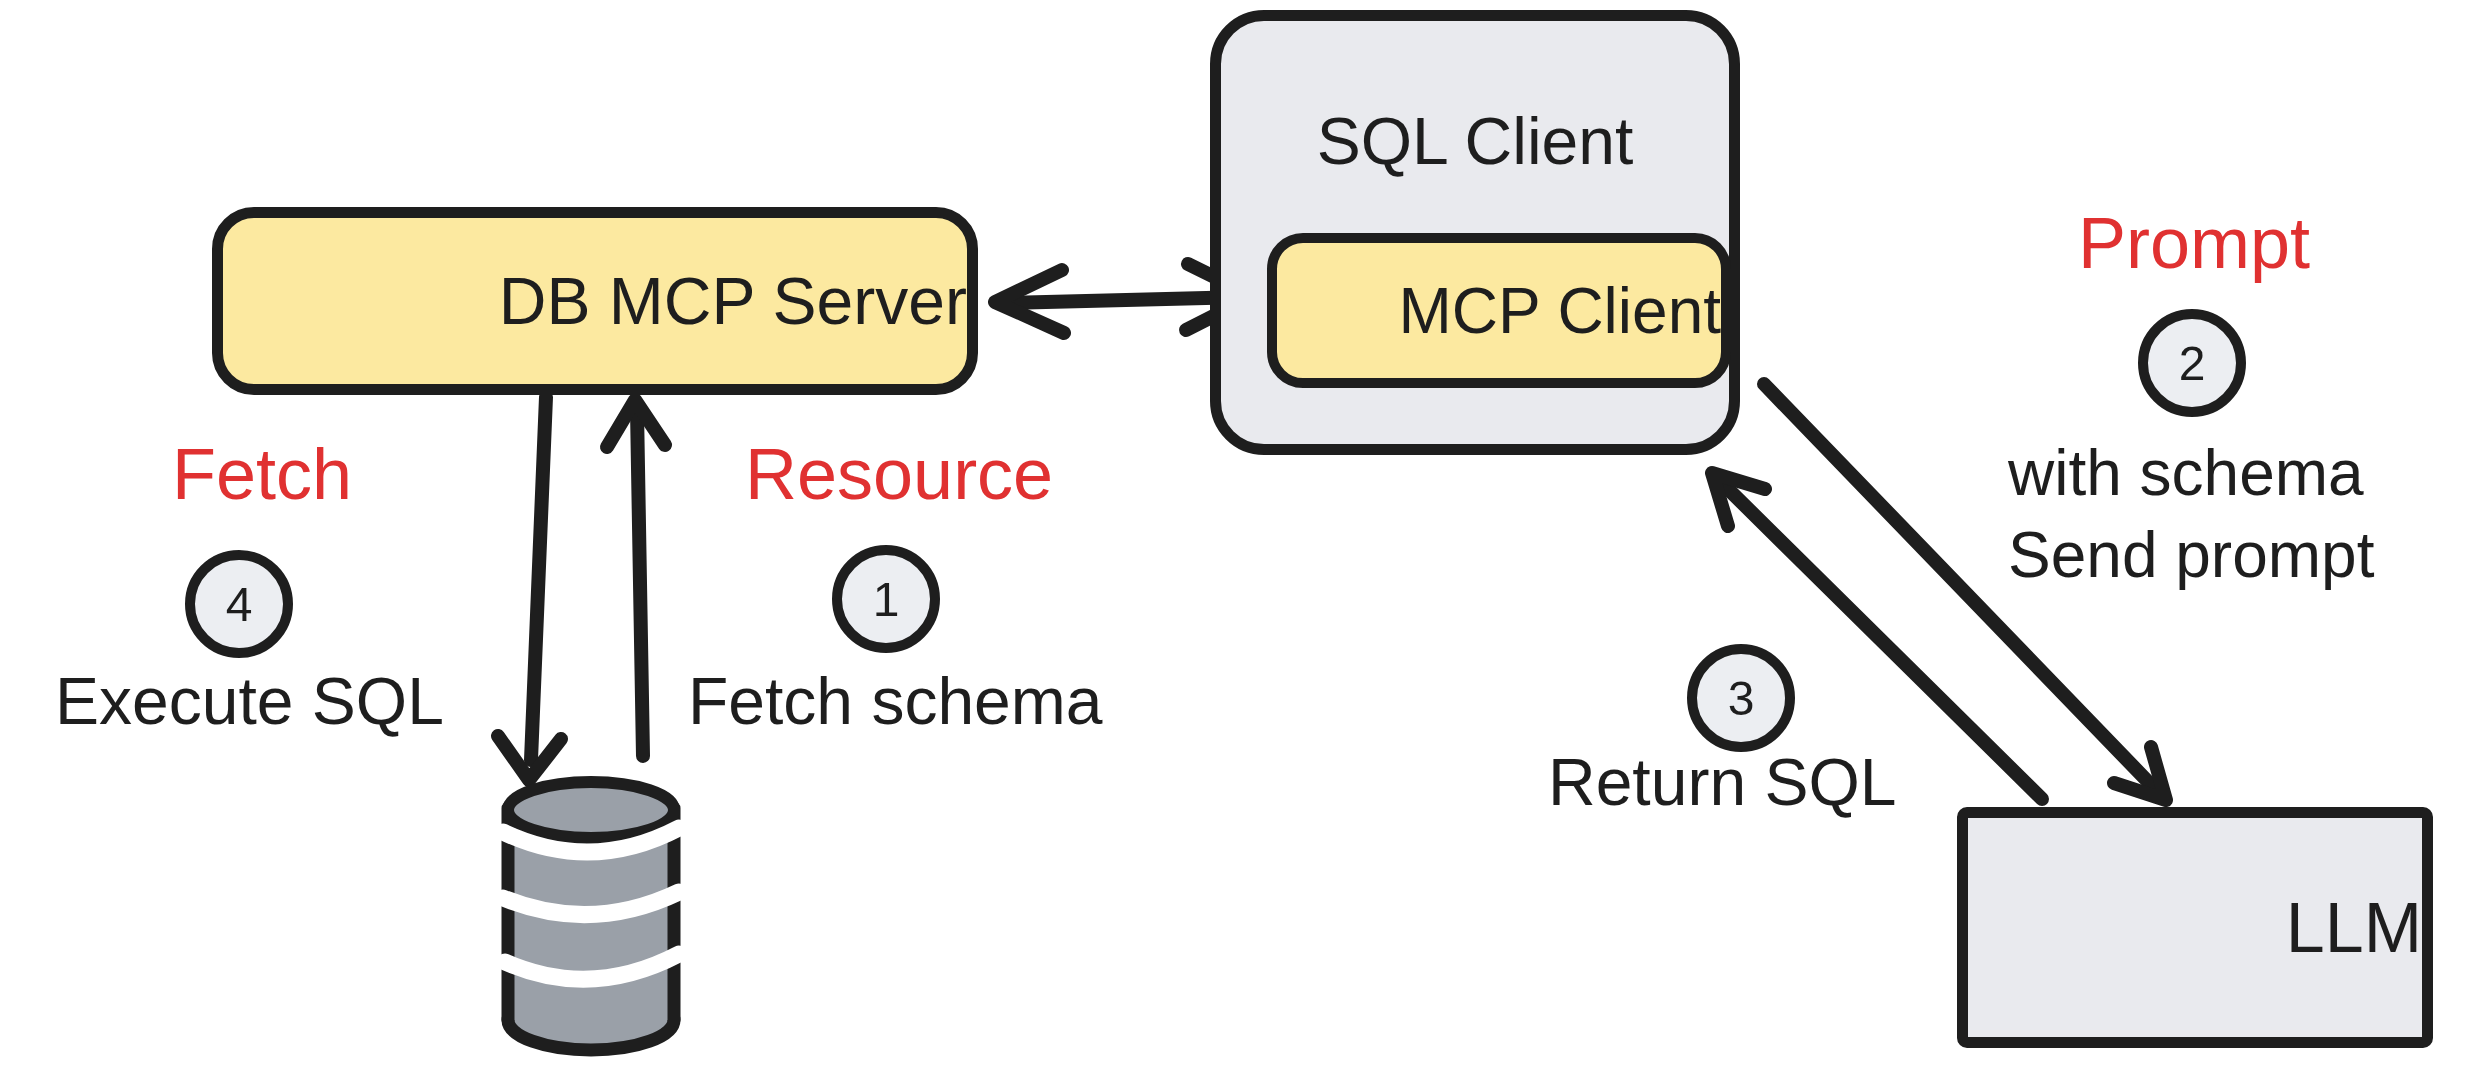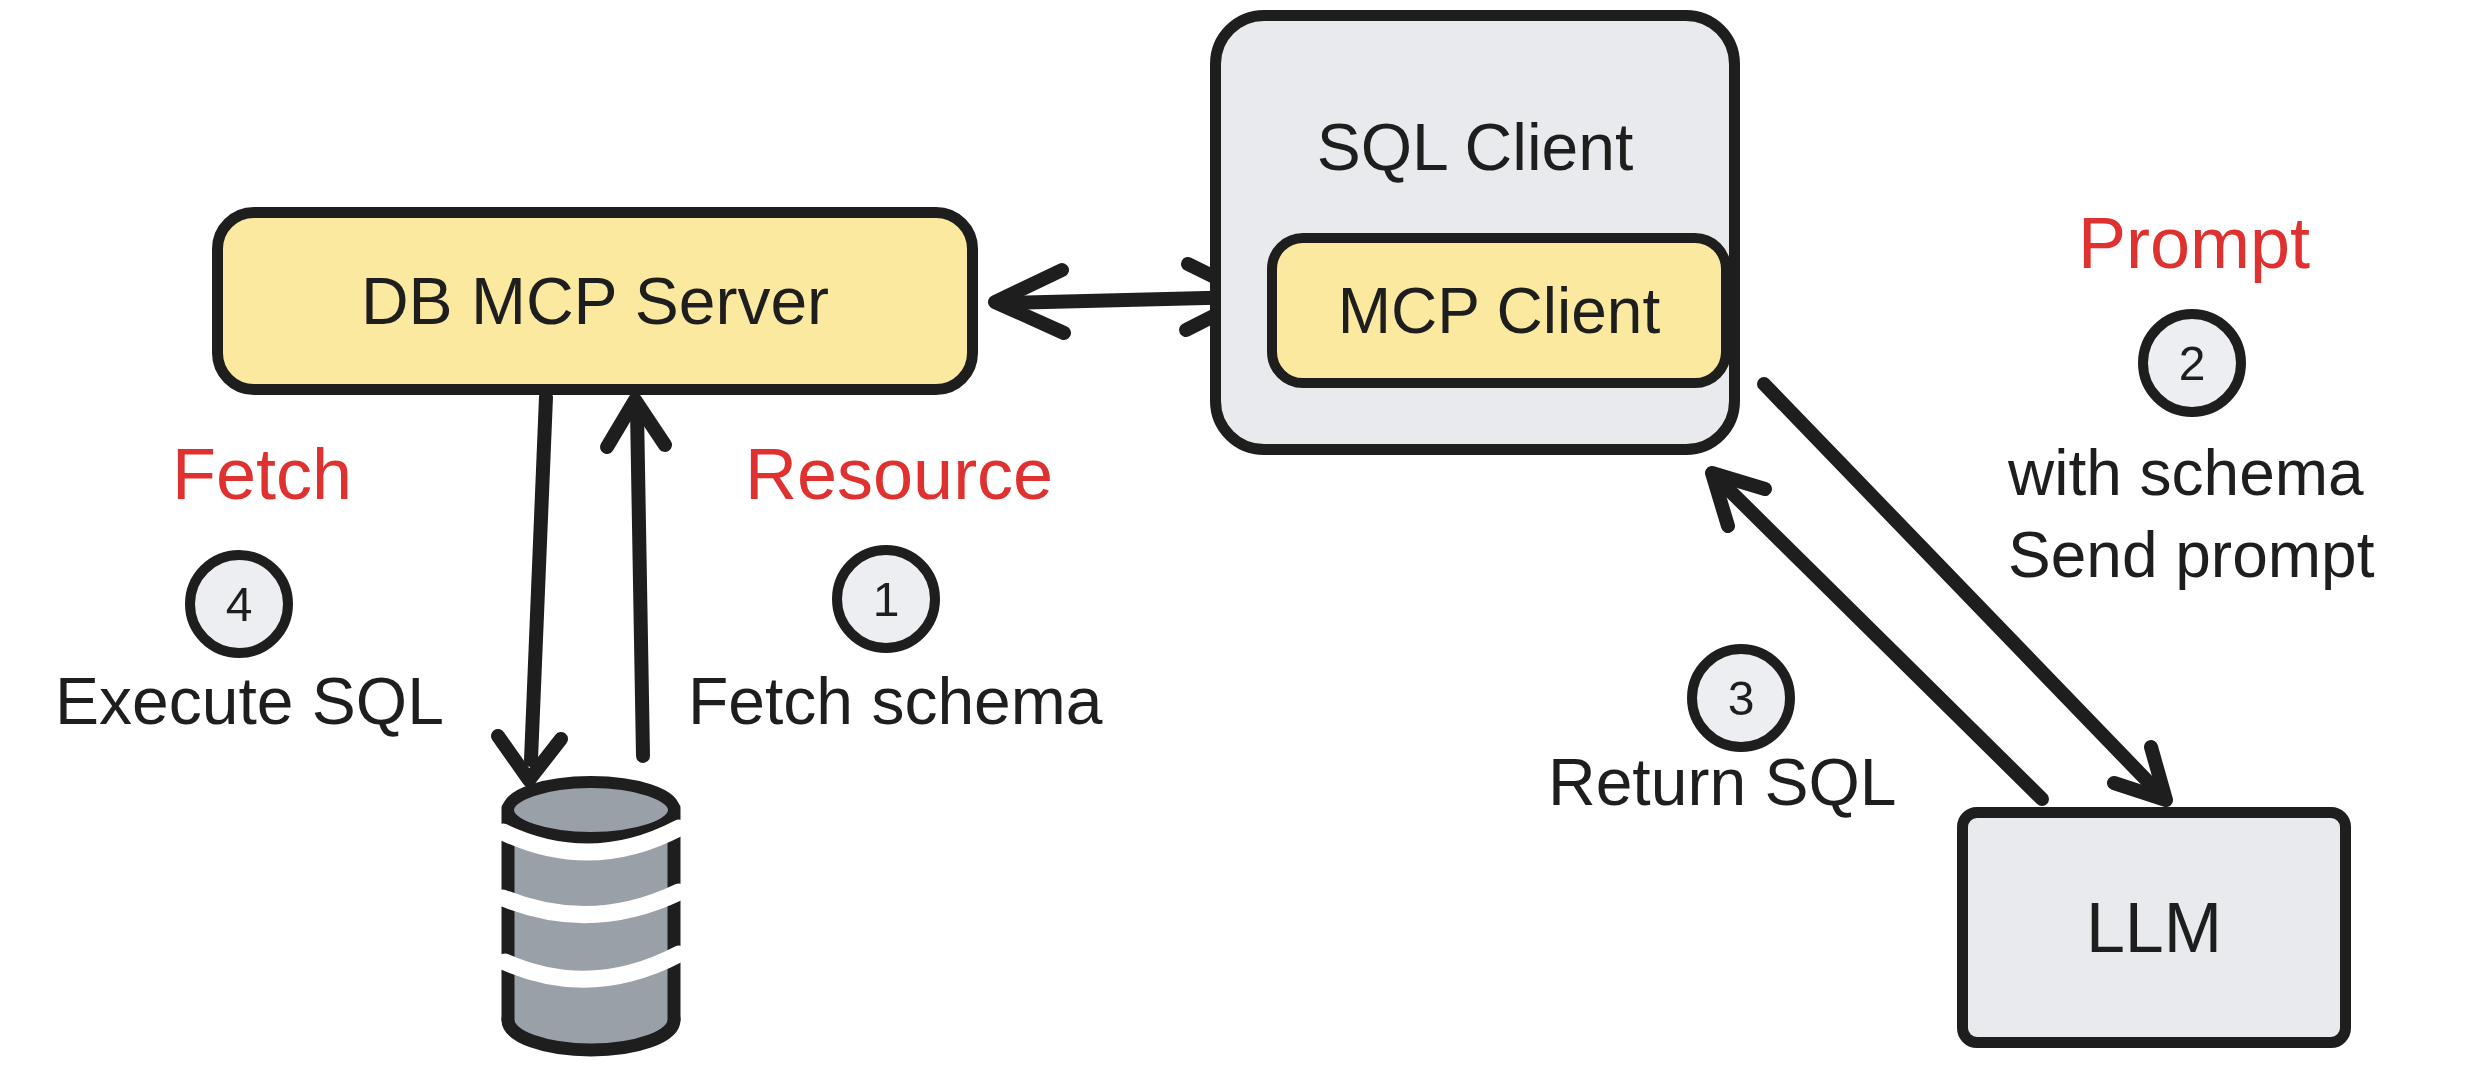--- a/index.html
+++ b/index.html
@@ -8,30 +8,30 @@
     position:relative;
     width:2479px;height:1073px;
     background:#ffffff;
     font-family:"Liberation Sans", sans-serif;
     color:#1e1e1e;
     overflow:hidden;
   }
   .abs{position:absolute;box-sizing:border-box;}
   .node{
     position:absolute;box-sizing:border-box;
-    display:flex;align-items:center;justify-content:center;
+    display:flex;align-items:center;justify-content:flex-end;
     border:11px solid #1e1e1e;
   }
   .yellow-node{background:#FCE9A0;}
   .gray-node{background:#E9EAEE;}
   #db-mcp-server-box{left:212px;top:207px;width:766px;height:188px;border-radius:42px;font-size:66px;}
   #sql-client-box{left:1210px;top:10px;width:530px;height:445px;border-radius:54px;}
-  #sql-client-label{left:1210px;top:109px;width:530px;text-align:center;font-size:66px;}
+  #sql-client-label{left:1210px;top:103px;width:530px;text-align:center;font-size:66px;}
   #mcp-client-box{left:1267px;top:233px;width:464px;height:155px;border-radius:36px;border-width:10px;font-size:64px;}
-  #llm-box{left:1957px;top:807px;width:394px;height:241px;border-radius:20px;font-size:70px;}
+  #llm-box{left:1957px;top:807px;width:476px;height:241px;border-radius:10px;font-size:70px;}
   .red-label{position:absolute;color:#E03131;font-size:72px;white-space:nowrap;line-height:1;}
   #tool-label{left:172px;top:438px;}
   #resource-label{left:745px;top:438px;}
   #prompt-label{left:2078px;top:207px;}
   .caption{position:absolute;font-size:66px;line-height:1;white-space:nowrap;color:#1e1e1e;}
   #execute-sql-label{left:55px;top:668px;}
   #fetch-schema-label{left:688px;top:668px;}
   #return-sql-label{left:1548px;top:749px;}
   #send-prompt-label{left:2008px;top:432px;font-size:64px;line-height:82px;}
   .step-circle{

